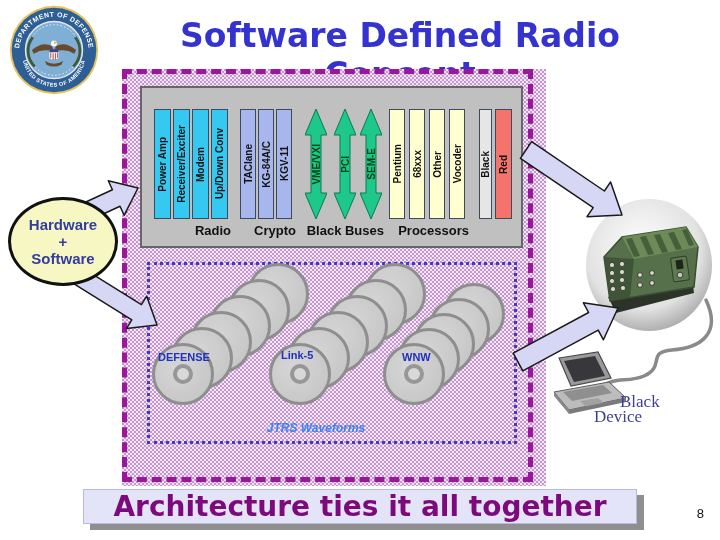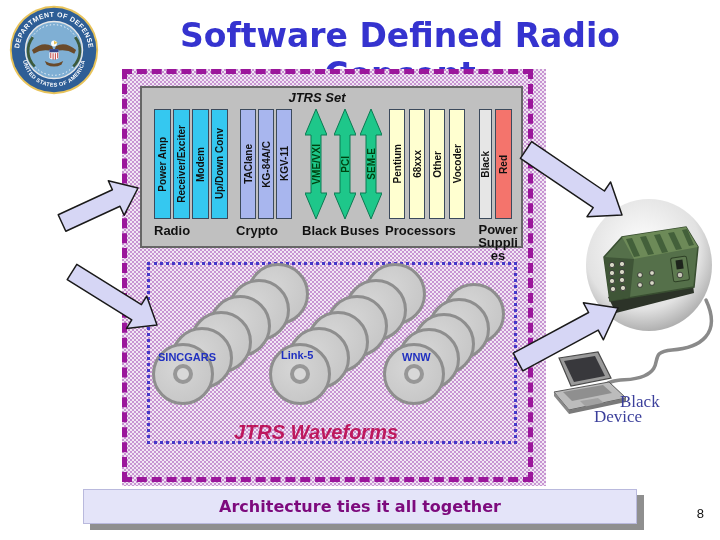--- a/index.html
+++ b/index.html
@@ -28,28 +28,28 @@
              color:#111;white-space:nowrap;}
   .barRadio{background:#35c8f0;width:17px;}
   .barCrypto{background:#a8b6ee;width:16px;}
   .barProc{background:#ffffd0;width:16px;}
   .barBlack{background:#e6e6e6;width:13px;}
   .barRed{background:#f4746c;width:17px;}
   .busArrow{top:21px;width:22px;height:110px;}
   .busArrow .busLabel{position:absolute;inset:0;display:flex;align-items:center;justify-content:center;}
   .busArrow .busLabel span{writing-mode:vertical-rl;transform:rotate(180deg);font-size:10px;
              font-weight:bold;color:#073;color:#062;color:#041;white-space:nowrap;}
-  .caption{top:135px;font-size:13px;font-weight:bold;color:#111;text-align:left;}
+  .caption{top:135px;font-size:13px;font-weight:bold;color:#111;text-align:right;}
   .capPS{top:135px;left:328px;width:56px;font-size:13px;font-weight:bold;color:#111;
          text-align:center;line-height:13px;}
 
   
   .dotBox{left:147px;top:262px;width:364px;height:176px;border:3px dotted #4438c8;z-index:2;}
-  .wfLabel{left:147px;top:421px;width:338px;text-align:center;font-size:20px;font-weight:bold;
-           font-style:italic;color:#be185d;z-index:4;}
+  .wfLabel{left:147px;top:421px;width:338px;text-align:center;font-size:12px;font-weight:bold;
+           font-style:italic;color:#3b82f6;z-index:4;}
   .disc{width:62px;height:62px;border-radius:50%;background:radial-gradient(circle at 40% 40%,#d6d6d6,#c2c2c2);
         border:3px solid #8e8e8e;box-sizing:border-box;z-index:3;}
   .hole{width:20px;height:20px;border-radius:50%;background:#d8d8d8;border:4px solid #979797;
         box-sizing:border-box;z-index:4;}
   .stackLabel{font-size:11px;font-weight:bold;color:#2030c0;z-index:5;white-space:nowrap;}
 
   .scaLabel{left:122px;top:457px;width:412px;text-align:center;font-size:16px;font-weight:bold;
             font-style:italic;color:#8d118d;z-index:3;}
 
   
@@ -61,21 +61,21 @@
   
   .overlay{left:0;top:0;width:720px;height:540px;z-index:6;pointer-events:none;}
   .radioImg{left:584px;top:197px;z-index:5;}
   .laptopImg{left:546px;top:351px;z-index:7;}
   .fillLbl{font-family:"Liberation Serif","DejaVu Serif",serif;color:#3b3f9b;font-size:17px;z-index:7;}
 
   
   .banner{left:83px;top:489px;width:554px;height:35px;background:#e4e4f9;border:1px solid #b9b9dd;
           box-sizing:border-box;box-shadow:7px 6px 0 #8f8f8f;display:flex;align-items:center;
           justify-content:center;z-index:8;}
-  .banner div{font-size:16px;font-weight:bold;color:#7d0a7d;font-family:"DejaVu Sans",sans-serif;}
+  .banner div{font-size:28px;font-weight:bold;color:#7d0a7d;font-family:"DejaVu Sans",sans-serif;}
   .pageNum{right:16px;top:506px;font-size:13px;color:#111;z-index:8;}
   .seal{left:8px;top:4px;z-index:2;}
 </style>
 </head>
 <body>
 
 <div class="slide">
 
   <svg class="abs seal" width="92" height="92" viewBox="0 0 100 100">
     <circle cx="50" cy="50" r="48" fill="#e8c35a"></circle>
@@ -103,21 +103,20 @@
       <textPath href="#arcBot" startOffset="50%" text-anchor="middle">UNITED STATES OF AMERICA</textPath>
     </text>
   </svg>
 
   <div class="abs title">Software Defined Radio Concept</div>
 
   <div class="abs hatch"></div>
   <div class="abs dashedBorder"></div>
 
   <div class="abs jtrsBox">
-    <div class="abs jtrsTitle">JTRS Set</div>
 
     <div class="abs vbar barRadio" style="left:12px">
         <span>Power Amp</span>
       </div>
     <div class="abs vbar barRadio" style="left:31px">
         <span>Receiver/Exciter</span>
       </div>
     <div class="abs vbar barRadio" style="left:50px">
         <span>Modem</span>
       </div>
@@ -177,25 +176,20 @@
         <span>Black</span>
       </div>
     <div class="abs vbar barRed" style="left:353px">
         <span>Red</span>
       </div>
 
     <div class="abs caption" style="left:12px;width:77px">Radio</div>
     <div class="abs caption" style="left:94px;width:60px">Crypto</div>
     <div class="abs caption" style="left:160px;width:82px">Black Buses</div>
     <div class="abs caption" style="left:243px;width:84px">Processors</div>
-    <div class="abs capPS">
-      <div>Power</div>
-      <div>Suppli</div>
-      <div>es</div>
-    </div>
   </div>
 
   <div class="abs dotBox"></div>
 
   <div class="abs disc" style="left:247px;top:263px"></div>
   <div class="abs disc" style="left:228px;top:279px"></div>
   <div class="abs disc" style="left:209px;top:295px"></div>
   <div class="abs disc" style="left:190px;top:311px"></div>
   <div class="abs disc" style="left:171px;top:327px"></div>
   <div class="abs disc" style="left:152px;top:343px"></div>
@@ -209,21 +203,21 @@
   <div class="abs disc" style="left:269px;top:343px"></div>
   <div class="abs hole" style="left:290px;top:364px"></div>
 
   <div class="abs disc" style="left:443px;top:283px"></div>
   <div class="abs disc" style="left:428px;top:298px"></div>
   <div class="abs disc" style="left:413px;top:313px"></div>
   <div class="abs disc" style="left:398px;top:328px"></div>
   <div class="abs disc" style="left:383px;top:343px"></div>
   <div class="abs hole" style="left:404px;top:364px"></div>
 
-  <div class="abs stackLabel" style="left:158px;top:351px">SINCGARS</div>
+  <div class="abs stackLabel" style="left:158px;top:351px">DEFENSE</div>
   <div class="abs stackLabel" style="left:281px;top:349px">Link-5</div>
   <div class="abs stackLabel" style="left:402px;top:351px">WNW</div>
 
   <div class="abs wfLabel">JTRS Waveforms</div>
 
   <svg class="abs radioImg" width="132" height="140" viewBox="0 0 132 140">
     <defs>
       <radialGradient id="pg" cx="45%" cy="38%" r="65%">
         <stop offset="0%" stop-color="#ffffff"></stop>
           <stop offset="70%" stop-color="#e2e2e2"></stop>
@@ -262,20 +256,25 @@
   <svg class="abs overlay" width="720" height="540" viewBox="0 0 720 540">
     <path d="M 706,300 C 722,334 700,348 672,350 C 646,352 666,366 644,376 C 628,383 612,376 602,388" fill="none" stroke="#8a8a8a" stroke-width="3.5" stroke-linecap="round"></path>
     <g fill="#d6d6f5" stroke="#1a1a1a" stroke-width="1.5" stroke-linejoin="round">
       <polygon points="65.8,231.2 120,206.2 124.1,215.3 138,188 108.3,180.7 112.4,189.8 58.2,214.8"></polygon>
       <polygon points="67.2,279.6 131.8,319.9 126.5,328.4 157,325 146.7,296.2 141.4,304.7 76.8,264.4"></polygon>
       <polygon points="520.4,158.3 593.2,207.6 587,216.7 622,215 610.6,181.9 604.4,191 531.6,141.7"></polygon>
       <polygon points="522.8,370.8 598.2,330.1 603.4,339.8 618,308 583.4,302.8 588.6,312.5 513.2,353.2"></polygon>
     </g>
   </svg>
 
+  <div class="abs ellipse">
+    <div>Hardware</div>
+    <div>+</div>
+    <div>Software</div>
+  </div>
 
   <svg class="abs laptopImg" width="84" height="68" viewBox="0 0 84 68">
     <polygon points="13,7 52,1 65,27 25,35" fill="#9a9a9a" stroke="#4a4a4a" stroke-width="1.2"></polygon>
     <polygon points="18,10 49,5 59,25 28,31" fill="#38383c"></polygon>
     <polygon points="8,41 63,31 80,47 23,59" fill="#bcbcbc" stroke="#5a5a5a" stroke-width="1"></polygon>
     <polygon points="17,41 57,34 66,42 26,50" fill="#8f8f8f"></polygon>
     <polygon points="34,50 52,47 58,52 40,56" fill="#a2a2a2"></polygon>
     <polygon points="8,41 23,59 23,63 8,45" fill="#888888"></polygon>
     <polygon points="23,59 80,47 80,51 23,63" fill="#7a7a7a"></polygon>
   </svg>

